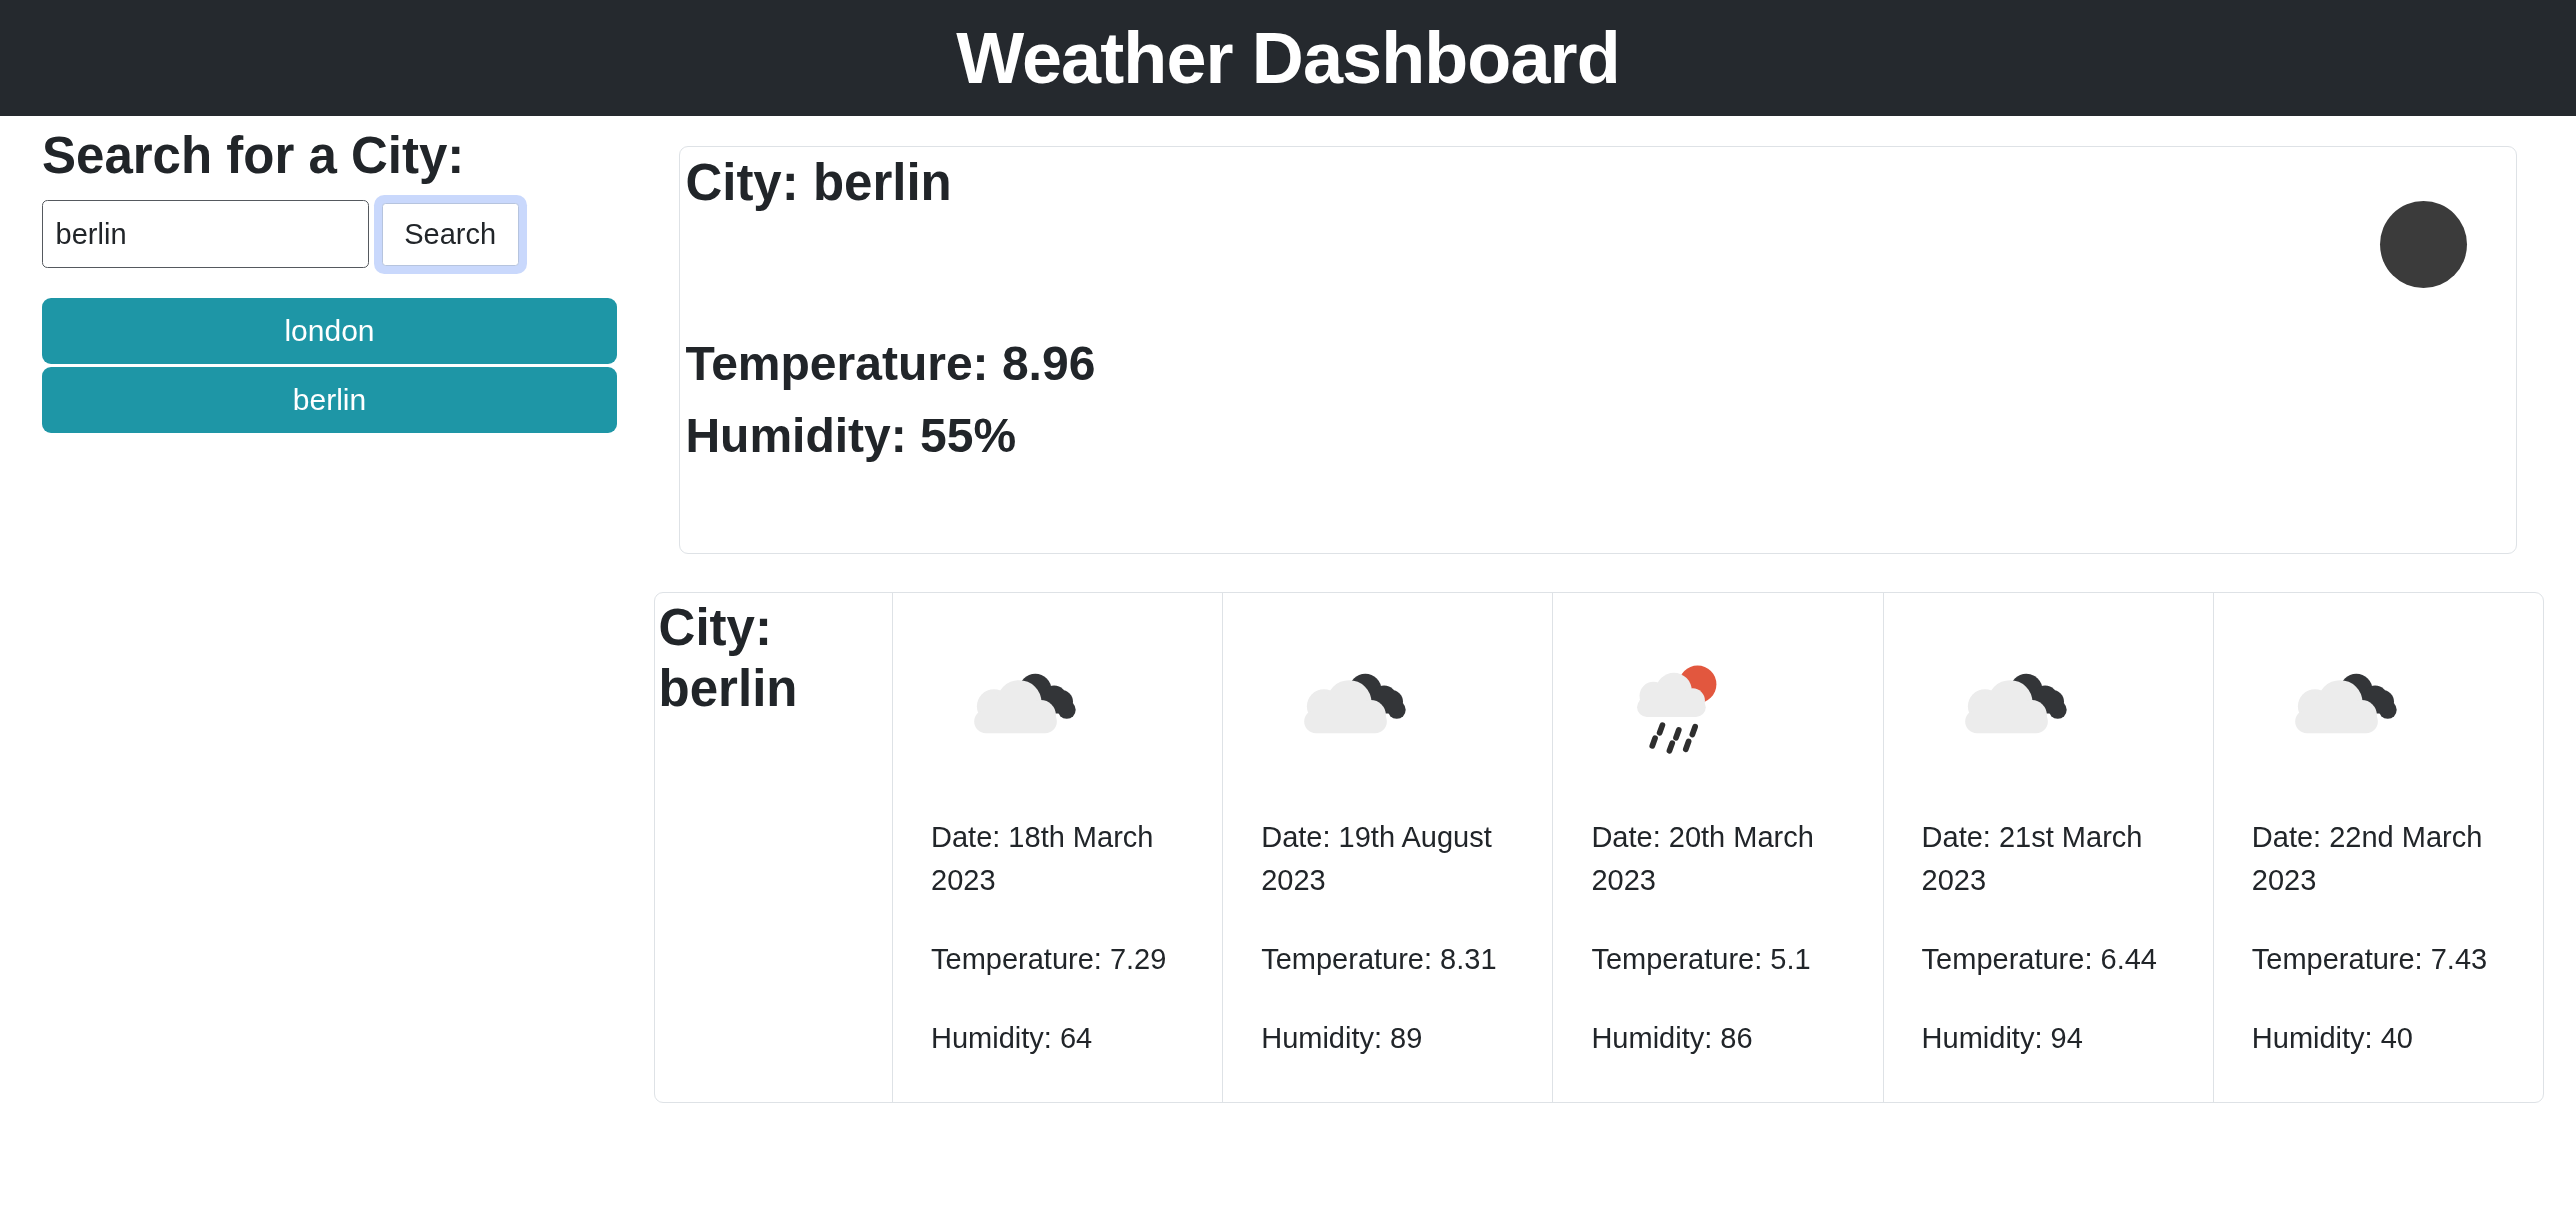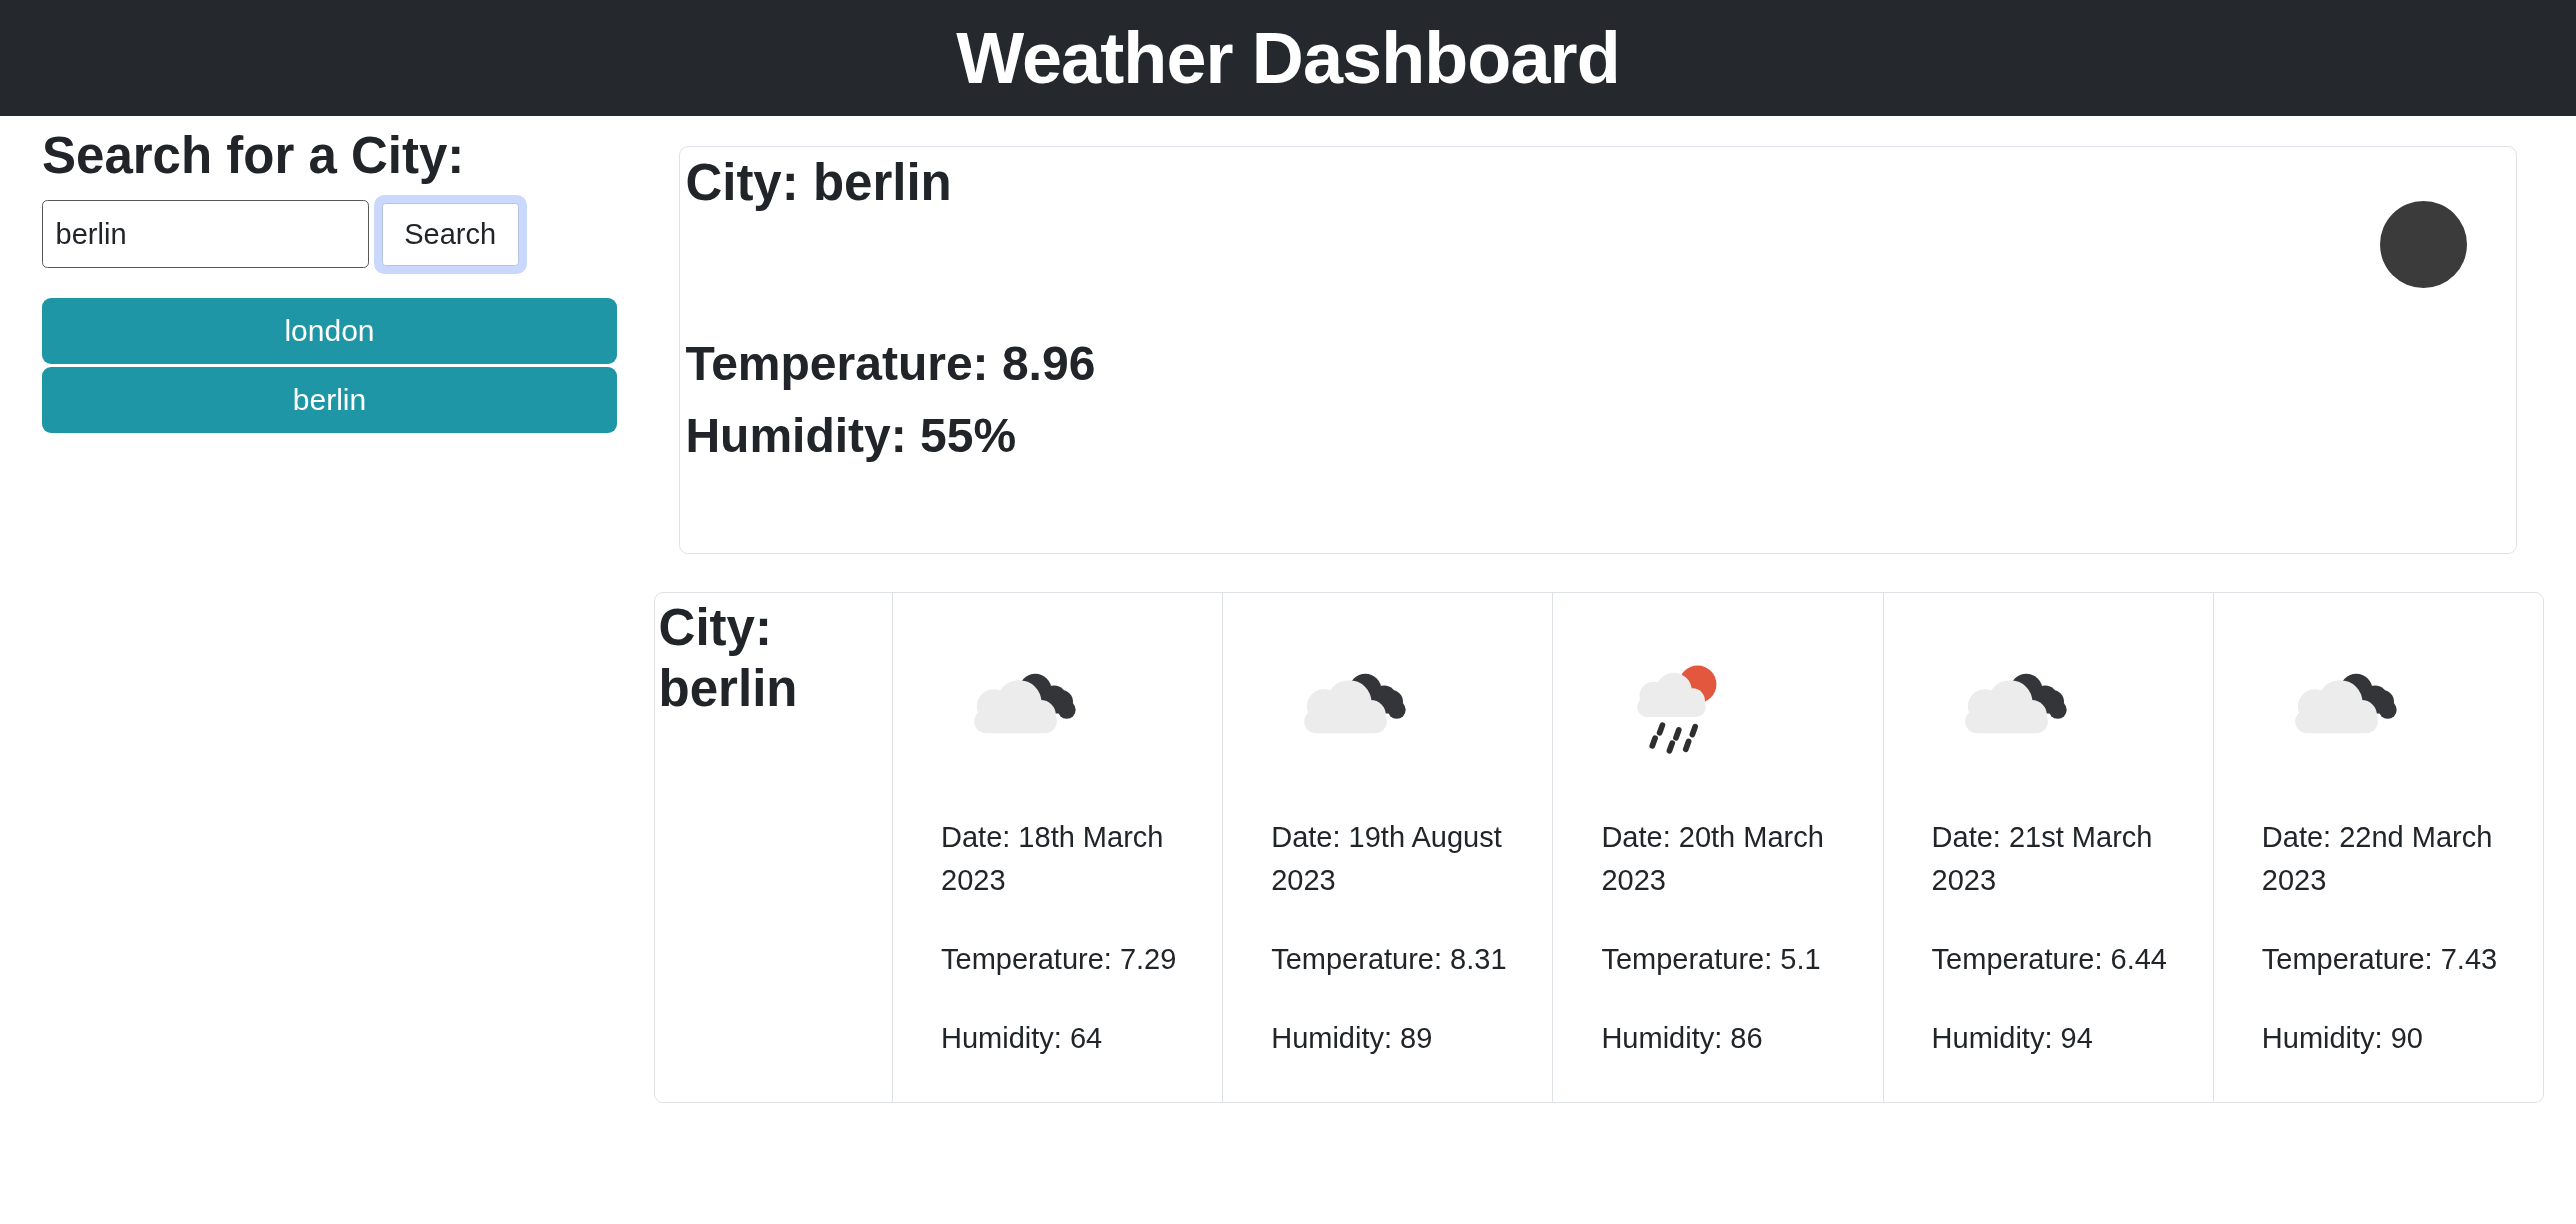--- a/index.html
+++ b/index.html
@@ -72,21 +72,21 @@
     display: flex; overflow: hidden;
   }
   .forecast-head { width: 237px; flex: 0 0 237px; padding: 3.6px 0 0 3.6px; }
   .forecast-head h3 { margin: 0; font-size: 51px; font-weight: 700; line-height: 61px; }
   .day-card {
     flex: 1 1 0; border-left: 1.8px solid #dee2e6;
     padding: 70px 27px 0 36px;
   }
   .day-icon { width: 115px; height: 90px; margin: 0 0 63px 38px; }
   .day-icon svg { display: block; width: 115px; height: 90px; overflow: visible; }
-  .day-card p { margin: 0 0 36px 12px; font-size: 29px; line-height: 43px; font-weight: 400; }
+  .day-card p { margin: 0 0 36px 2px; font-size: 29px; line-height: 43px; font-weight: 400; }
   .day-card p:last-child { margin-bottom: 0; }
 </style>
 </head>
 <body>
 
 <svg width="0" height="0" style="position:absolute" aria-hidden="true">
   <defs>
     <g id="icon-broken-clouds">
       <g fill="#333538">
         <circle cx="76" cy="30" r="18"></circle>
@@ -198,18 +198,18 @@
     </div>
 
     <div class="day-card">
       <div class="day-icon">
         <svg viewBox="0 0 128 100">
             <use href="#icon-broken-clouds"></use>
           </svg>
       </div>
       <p>Date: 22nd March 2023</p>
       <p>Temperature: 7.43</p>
-      <p>Humidity: 90</p>
+      <p>Humidity: 40</p>
     </div>
   </section>
 
 </div>
 
 
 </body></html>

